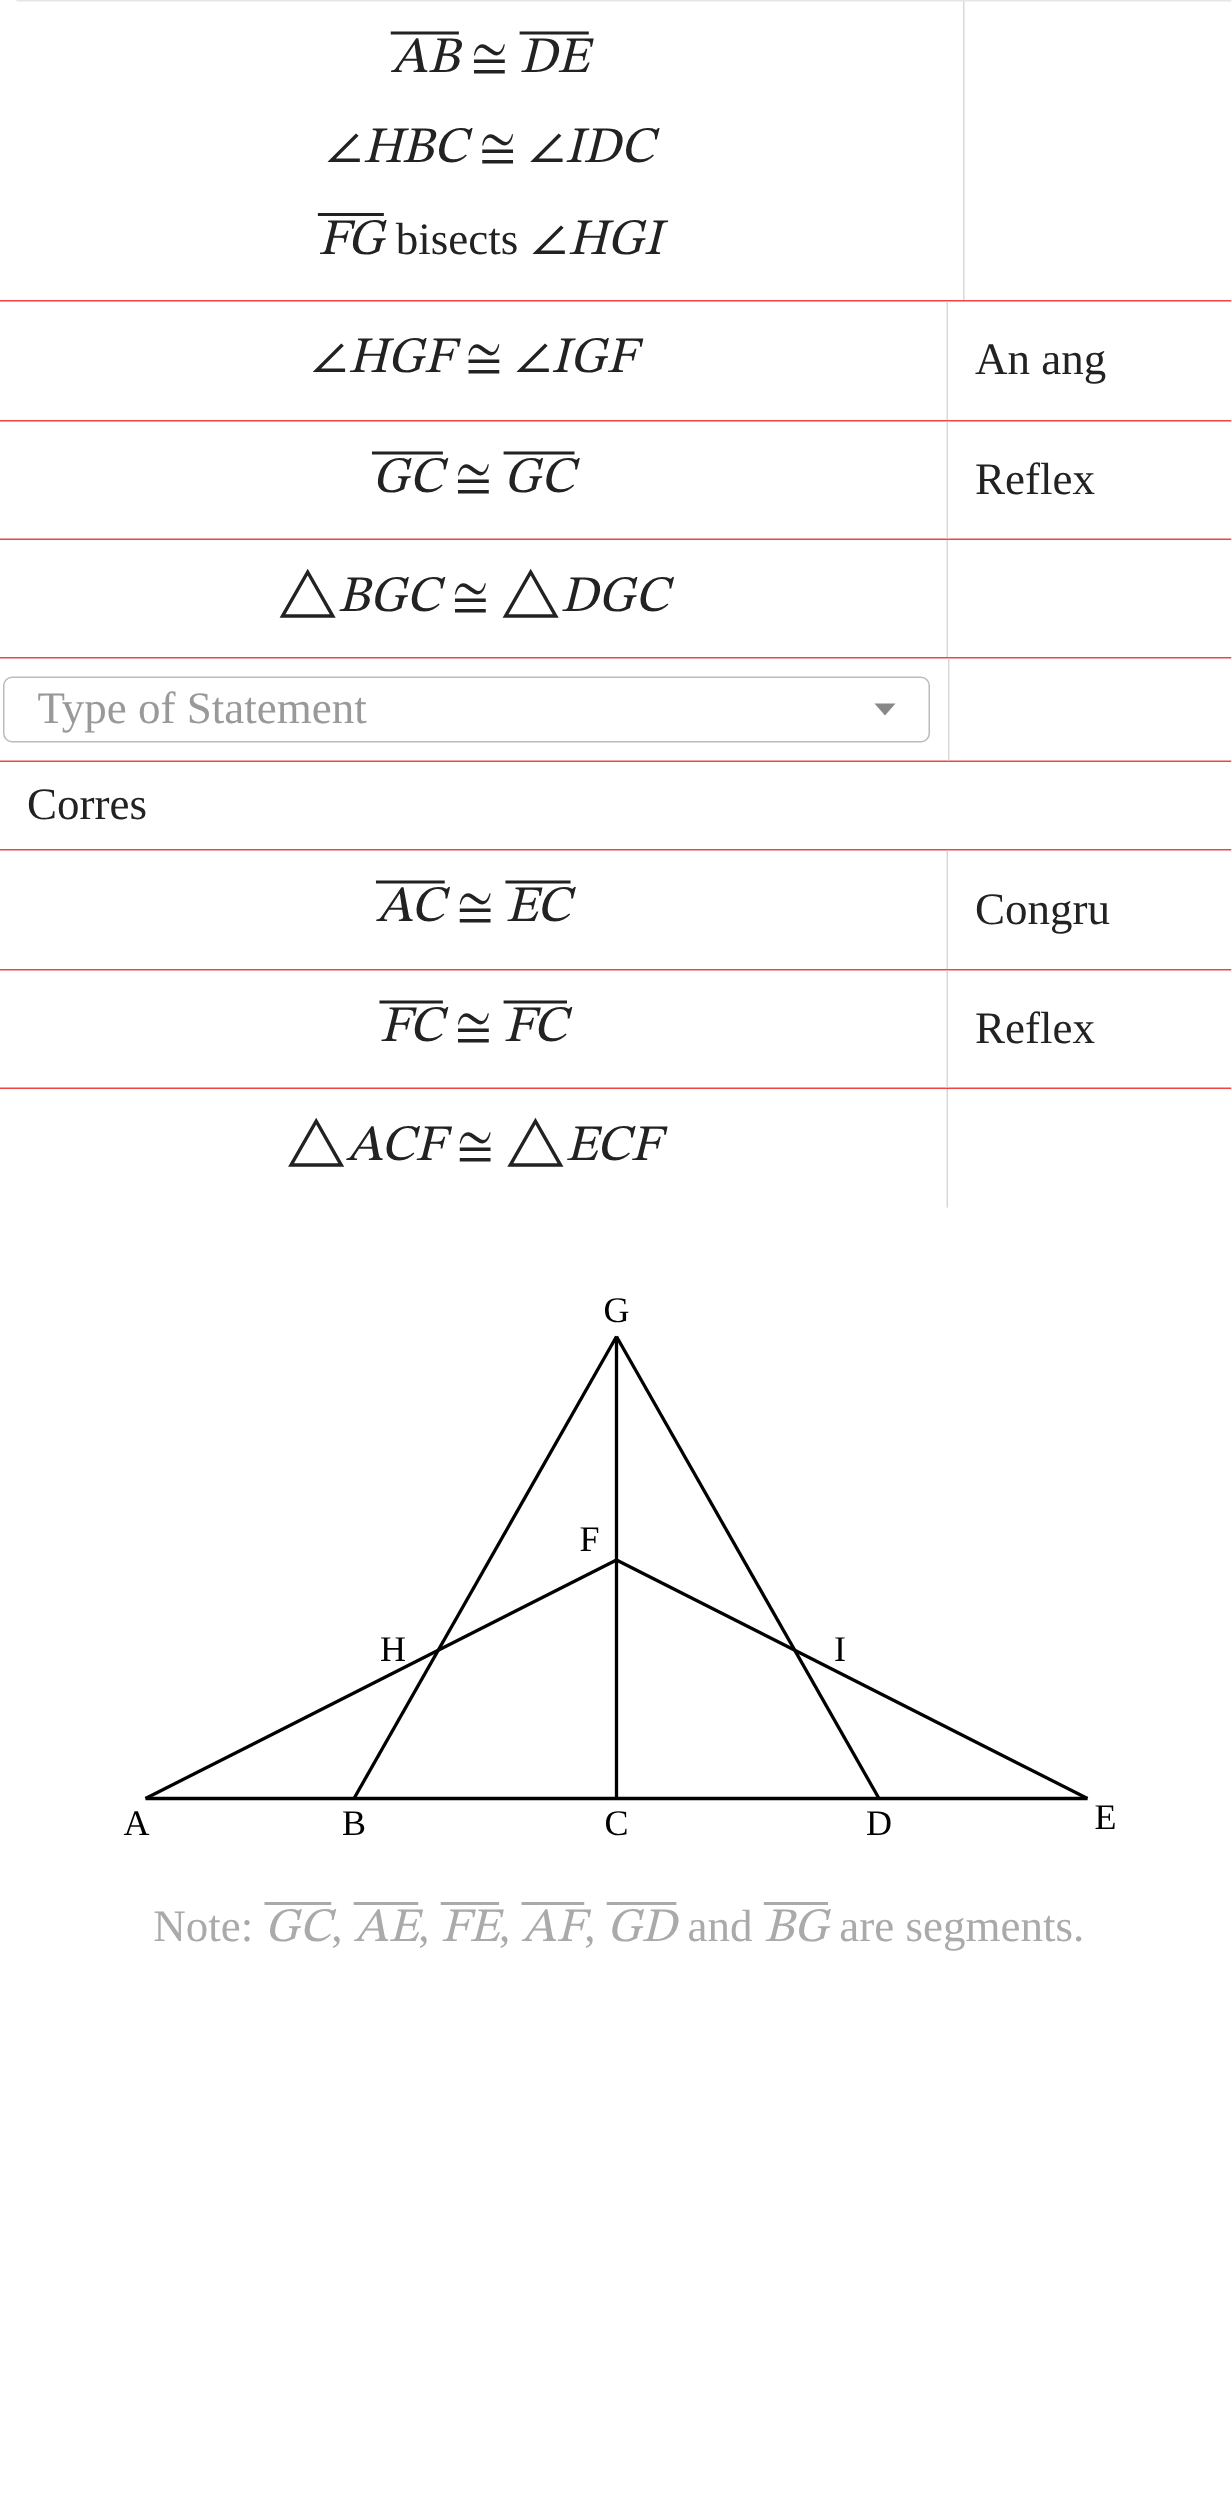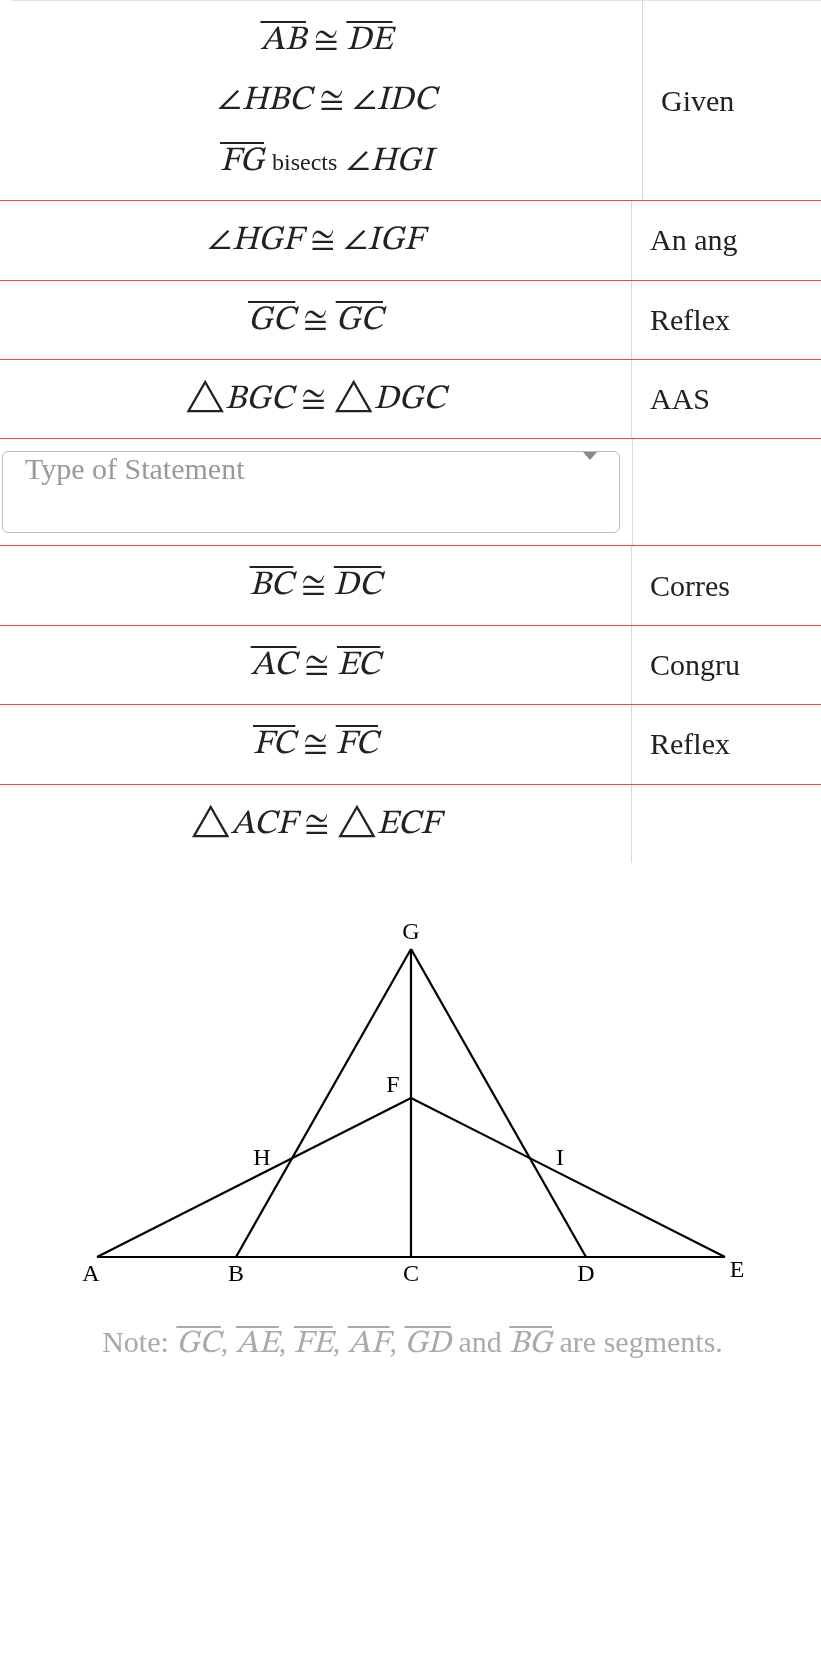--- a/index.html
+++ b/index.html
@@ -41,27 +41,28 @@
   }
   .math {
     font-family: 'STIX Two Math','Latin Modern Math','Cambria Math', Georgia, serif;
     font-size: 34px;
     font-style: italic;
     line-height: 1.6;
   }
   .upright { font-style: normal; }
   .over { text-decoration: overline; text-decoration-thickness: 1.5px; }
   .stack { display:flex; flex-direction:column; align-items:center; gap:6px; }
-  .bisects { font-style: normal; font-family: Georgia, serif; font-size:24px;}
+  .bisects { font-style: normal; font-family: Georgia, serif; font-size:30px;}
   .dropdown {
     width: 618px;
-    height: 82px;
+    height: 44px;
     border: 1px solid #bbb;
     border-radius: 6px;
     display:flex;
+    align-items:center;
     justify-content:space-between;
     padding: 0 22px;
     color:#999;
     font-family: Georgia, serif;
     font-size: 30px;
     font-style: normal;
     background:#fff;
     margin-left: 2px;
   }
   .chev {
@@ -93,53 +94,48 @@
 
 <div class="table" id="proof-table">
     <div class="row">
       <div class="stmt-cell">
         <div class="stack">
           <div><span class="math"><span class="over">AB</span> <span class="upright">≅</span> <span class="over">DE</span></span></div>
           <div><span class="math"><span class="upright">∠</span>HBC <span class="upright">≅</span> <span class="upright">∠</span>IDC</span></div>
           <div><span class="math"><span class="over">FG</span> <span class="bisects">bisects</span> <span class="upright">∠</span>HGI</span></div>
         </div>
       </div>
-      <div class="reason-cell">Given</div>
     </div>
     <div class="row">
       <div class="stmt-cell">
         <span class="math"><span class="upright">∠</span>HGF <span class="upright">≅</span> <span class="upright">∠</span>IGF</span>
       </div>
       <div class="reason-cell">An ang</div>
     </div>
     <div class="row">
       <div class="stmt-cell">
         <span class="math"><span class="over">GC</span> <span class="upright">≅</span> <span class="over">GC</span></span>
       </div>
       <div class="reason-cell">Reflex</div>
     </div>
     <div class="row">
       <div class="stmt-cell">
         <span class="math"><span class="upright">△</span>BGC <span class="upright">≅</span> <span class="upright">△</span>DGC</span>
       </div>
-      <div class="reason-cell">AAS</div>
     </div>
     <div class="row">
       <div class="stmt-cell dropdown-cell">
         <div class="dropdown">
           <span>Type of Statement</span>
           <span class="chev"></span>
         </div>
       </div>
       <div class="reason-cell"></div>
     </div>
     <div class="row">
-      <div class="stmt-cell">
-        <span class="math"><span class="over">BC</span> <span class="upright">≅</span> <span class="over">DC</span></span>
-      </div>
       <div class="reason-cell">Corres</div>
     </div>
     <div class="row">
       <div class="stmt-cell">
         <span class="math"><span class="over">AC</span> <span class="upright">≅</span> <span class="over">EC</span></span>
       </div>
       <div class="reason-cell">Congru</div>
     </div>
     <div class="row">
       <div class="stmt-cell">

